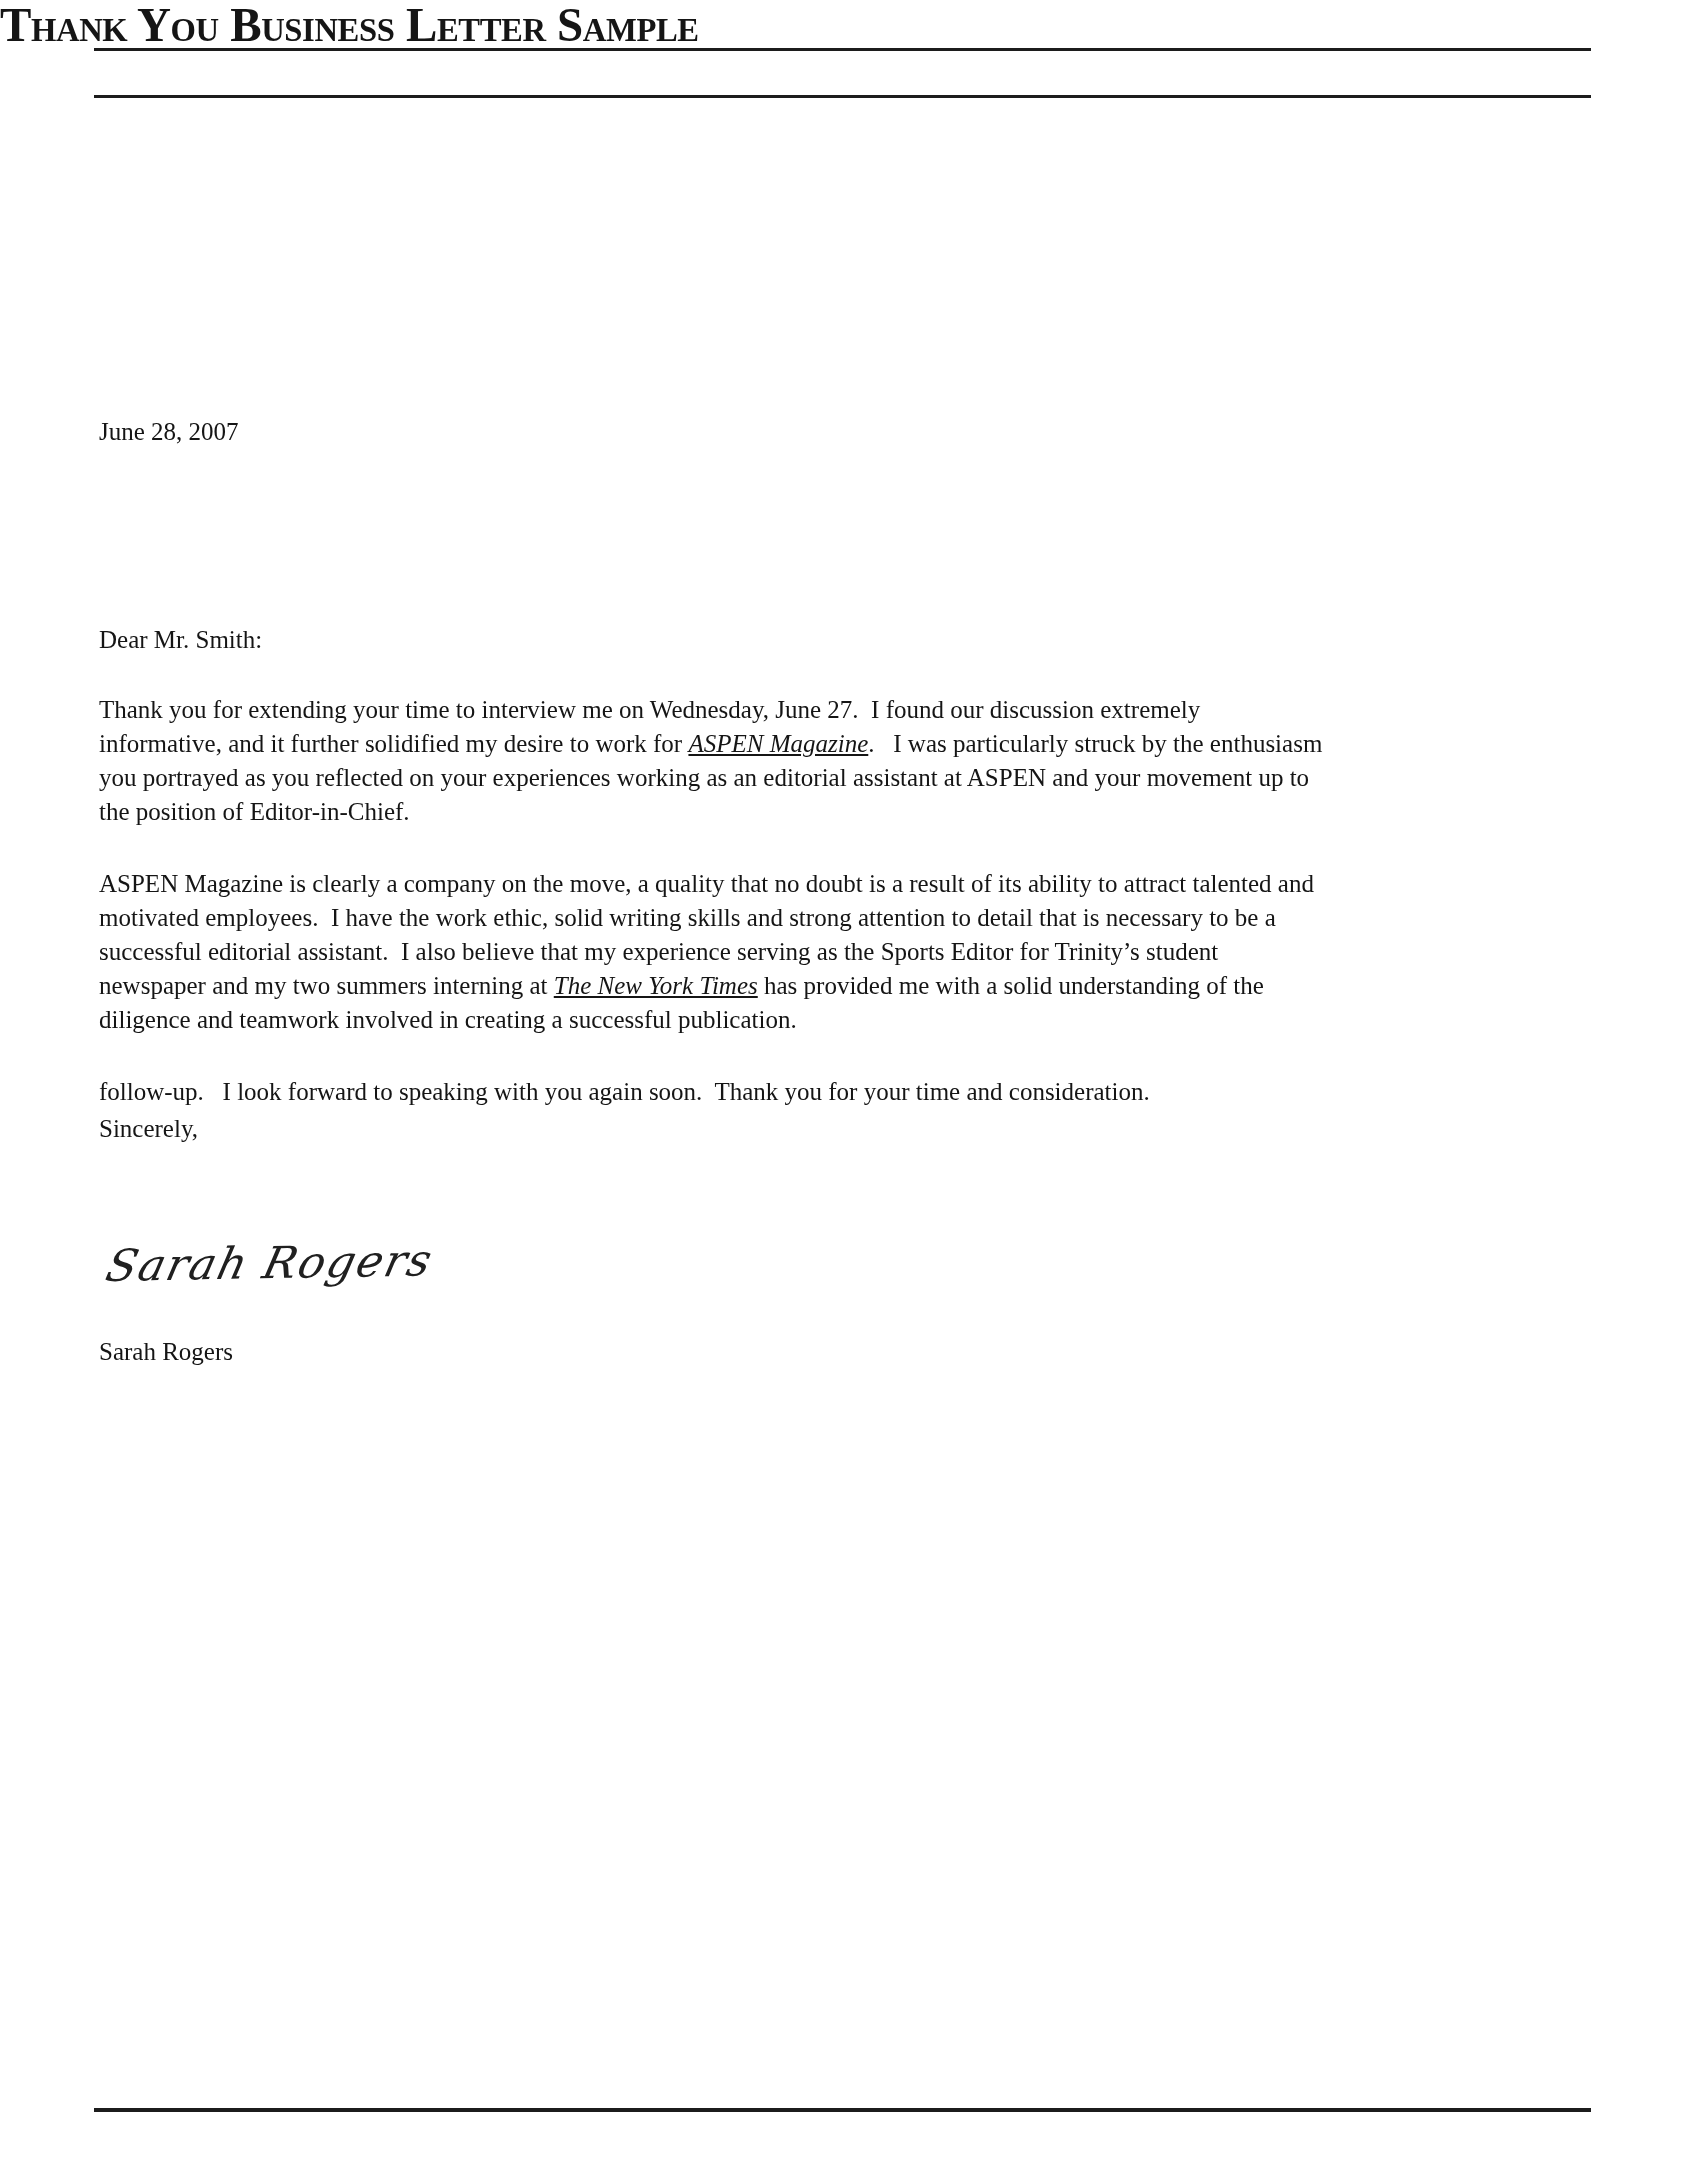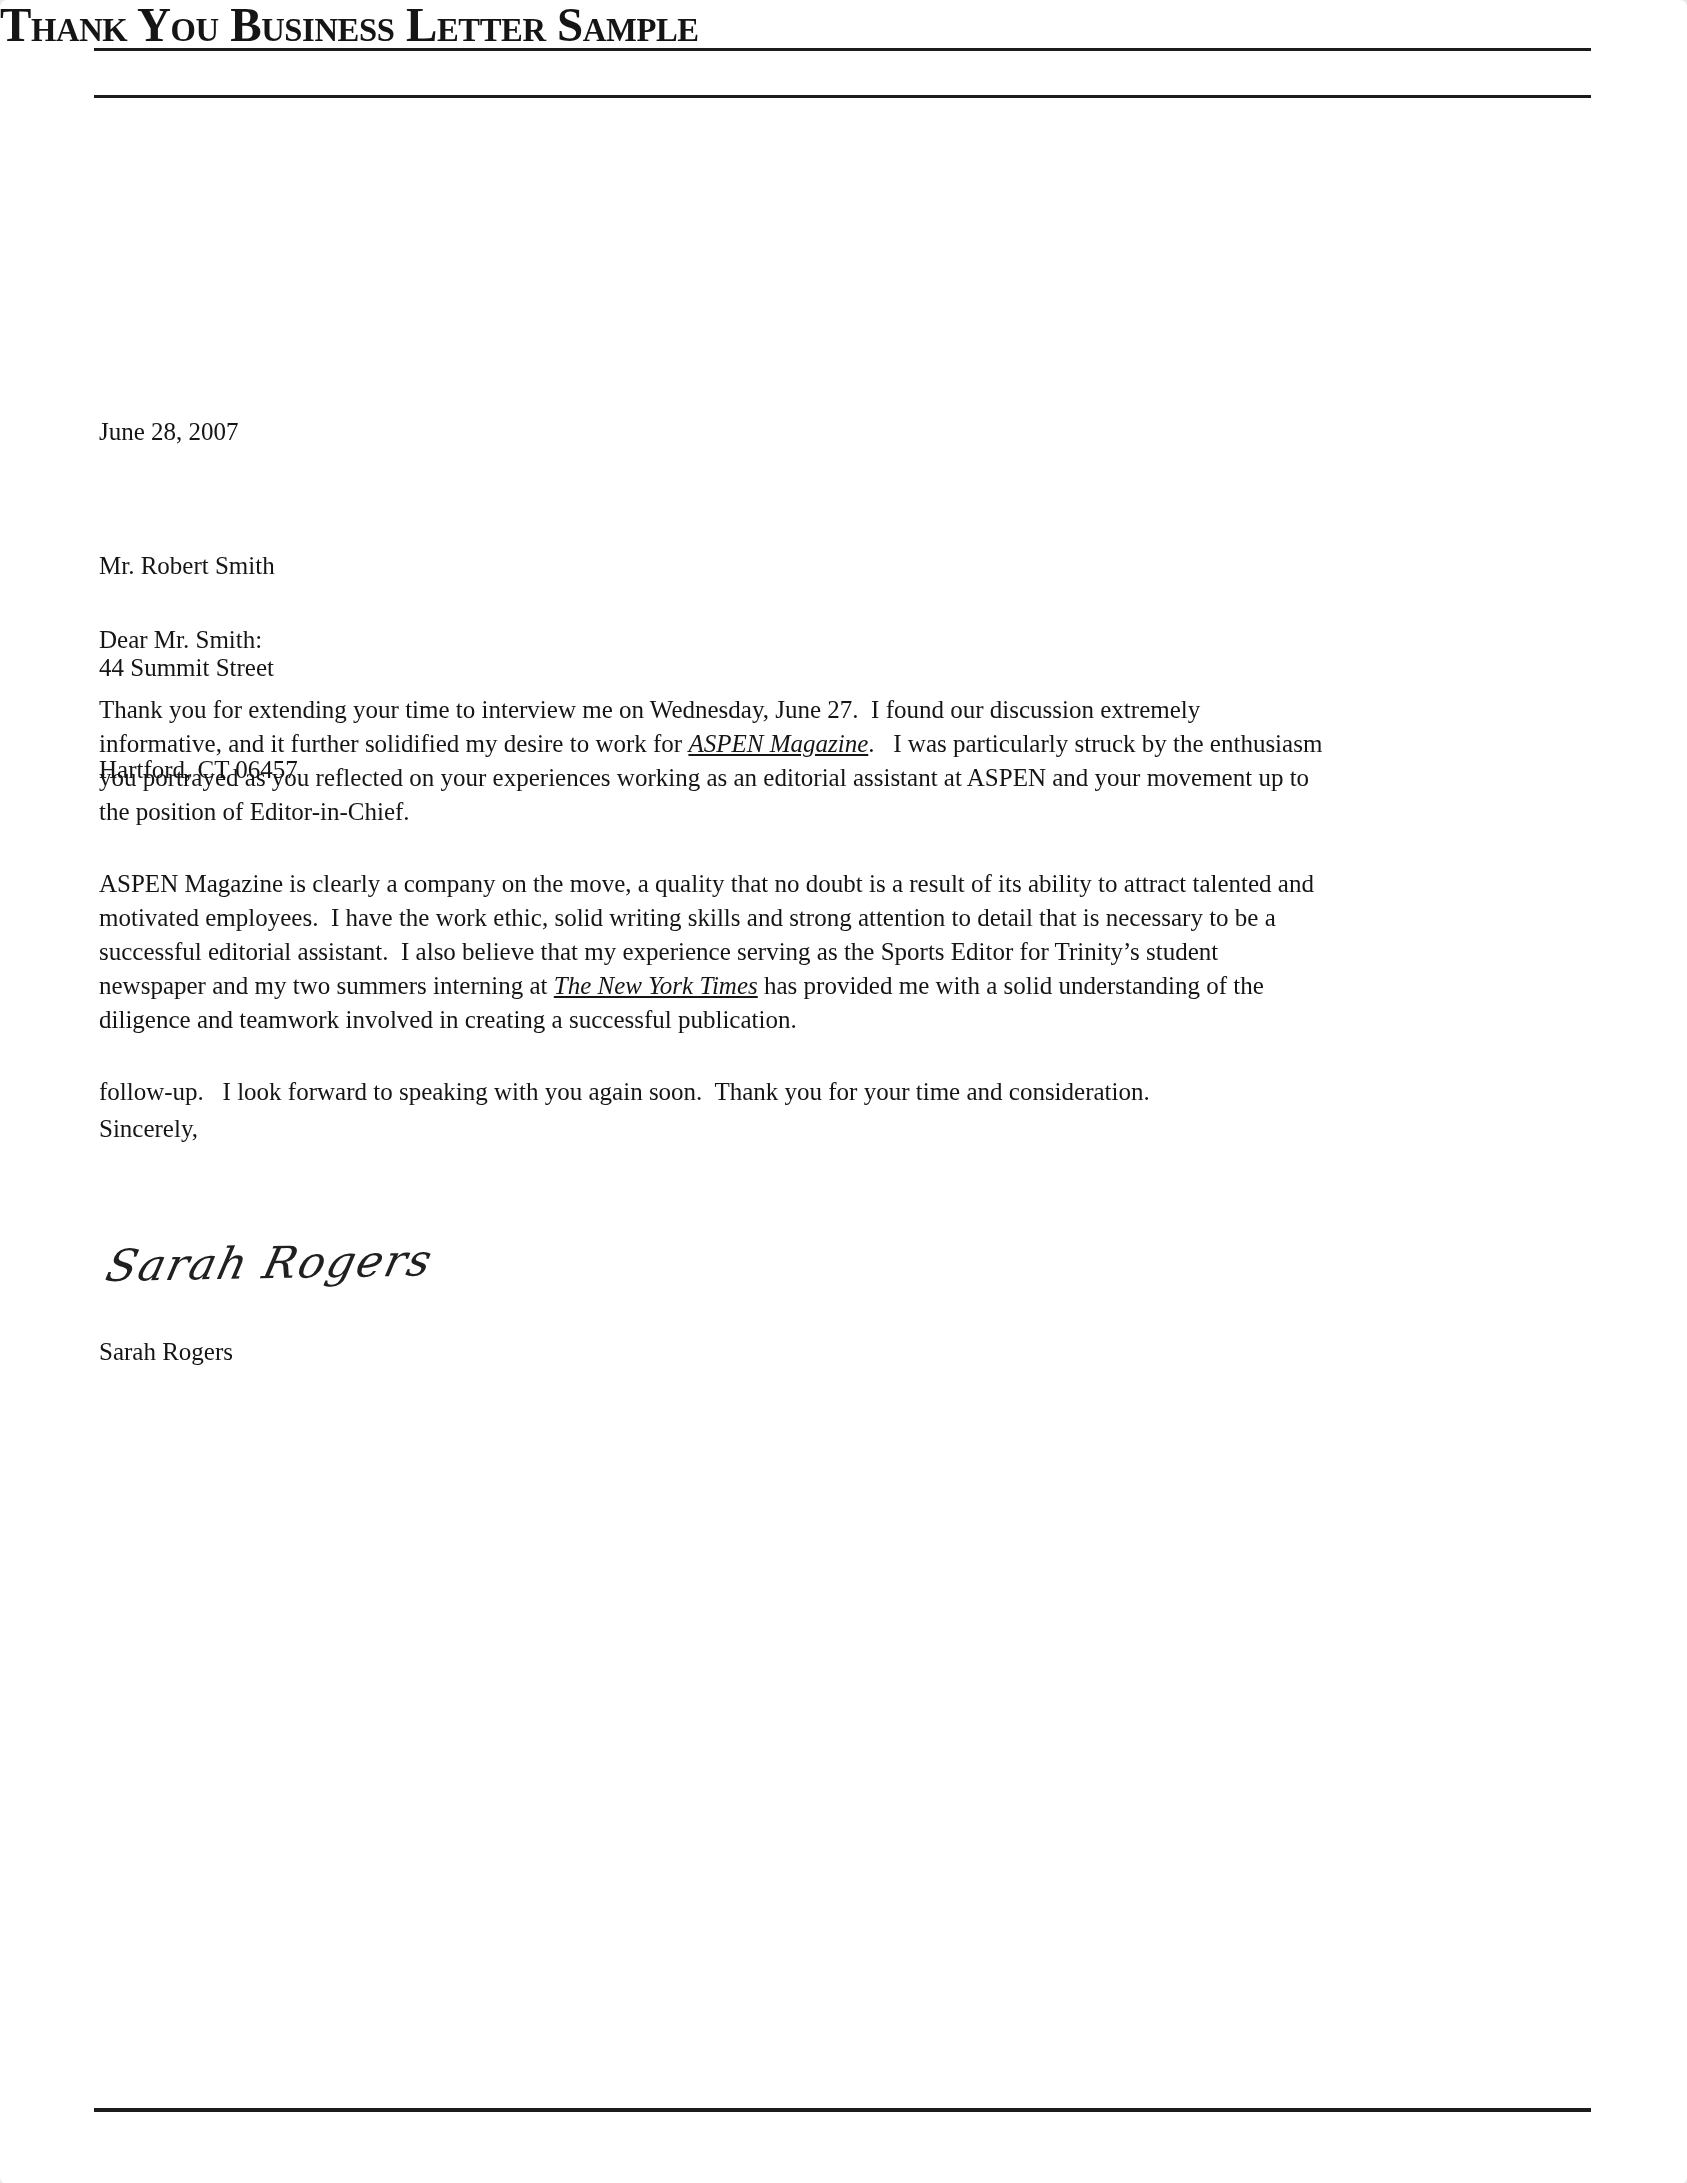--- a/index.html
+++ b/index.html
@@ -10,21 +10,20 @@
   *{margin:0;padding:0;box-sizing:border-box;}
   html,body{background:#e9e9e9;}
   .page{
     position:relative;
     width:1687px;
     height:2184px;
     background:var(--bg);
     font-family:"Liberation Serif","DejaVu Serif",serif;
     color:var(--ink);
     overflow:hidden;
-    border-radius:7px;
   }
   .rule{
     position:absolute;
     left:94px;
     width:1497px;
     background:var(--rule);
   }
   .rule-top-1{top:48px;height:2.6px;}
   .rule-top-2{top:95px;height:2.6px;}
   .rule-bottom{top:2108px;height:3.5px;}
@@ -69,25 +68,20 @@
 
 <div class="page">
 
   <div class="rule rule-top-1"></div>
   <div class="rule rule-top-2"></div>
 
   <h1 class="title">Thank You Business Letter Sample</h1>
 
   <div class="block" style="top:415px">June 28, 2007</div>
 
-  <div class="block" style="top:481px">
-    <div>Mr. Robert Smith</div>
-    <div>44 Summit Street</div>
-    <div>Hartford, CT 06457</div>
-  </div>
 
   <div class="block" style="top:623px">Dear Mr. Smith:</div>
 
   <div class="block para" style="top:693px"><div class="line"><span>Thank you for extending your time to interview me on Wednesday, June 27.  I found our discussion extremely</span></div><div class="line"><span>informative, and it further solidified my desire to work for </span><span class="it">ASPEN Magazine</span><span>.   I was particularly struck by the enthusiasm</span></div><div class="line"><span>you portrayed as you reflected on your experiences working as an editorial assistant at ASPEN and your movement up to</span></div><div class="line"><span>the position of Editor-in-Chief.</span></div></div>
 
   <div class="block para" style="top:867px"><div class="line"><span>ASPEN Magazine is clearly a company on the move, a quality that no doubt is a result of its ability to attract talented and</span></div><div class="line"><span>motivated employees.  I have the work ethic, solid writing skills and strong attention to detail that is necessary to be a</span></div><div class="line"><span>successful editorial assistant.  I also believe that my experience serving as the Sports Editor for Trinity’s student</span></div><div class="line"><span>newspaper and my two summers interning at </span><span class="it">The New York Times</span><span> has provided me with a solid understanding of the</span></div><div class="line"><span>diligence and teamwork involved in creating a successful publication.</span></div></div>
 
   <div class="block para" style="top:1075px"><div class="line"><span>follow-up.   I look forward to speaking with you again soon.  Thank you for your time and consideration.</span></div></div>
 
   <div class="block" style="top:1112px">Sincerely,</div>

